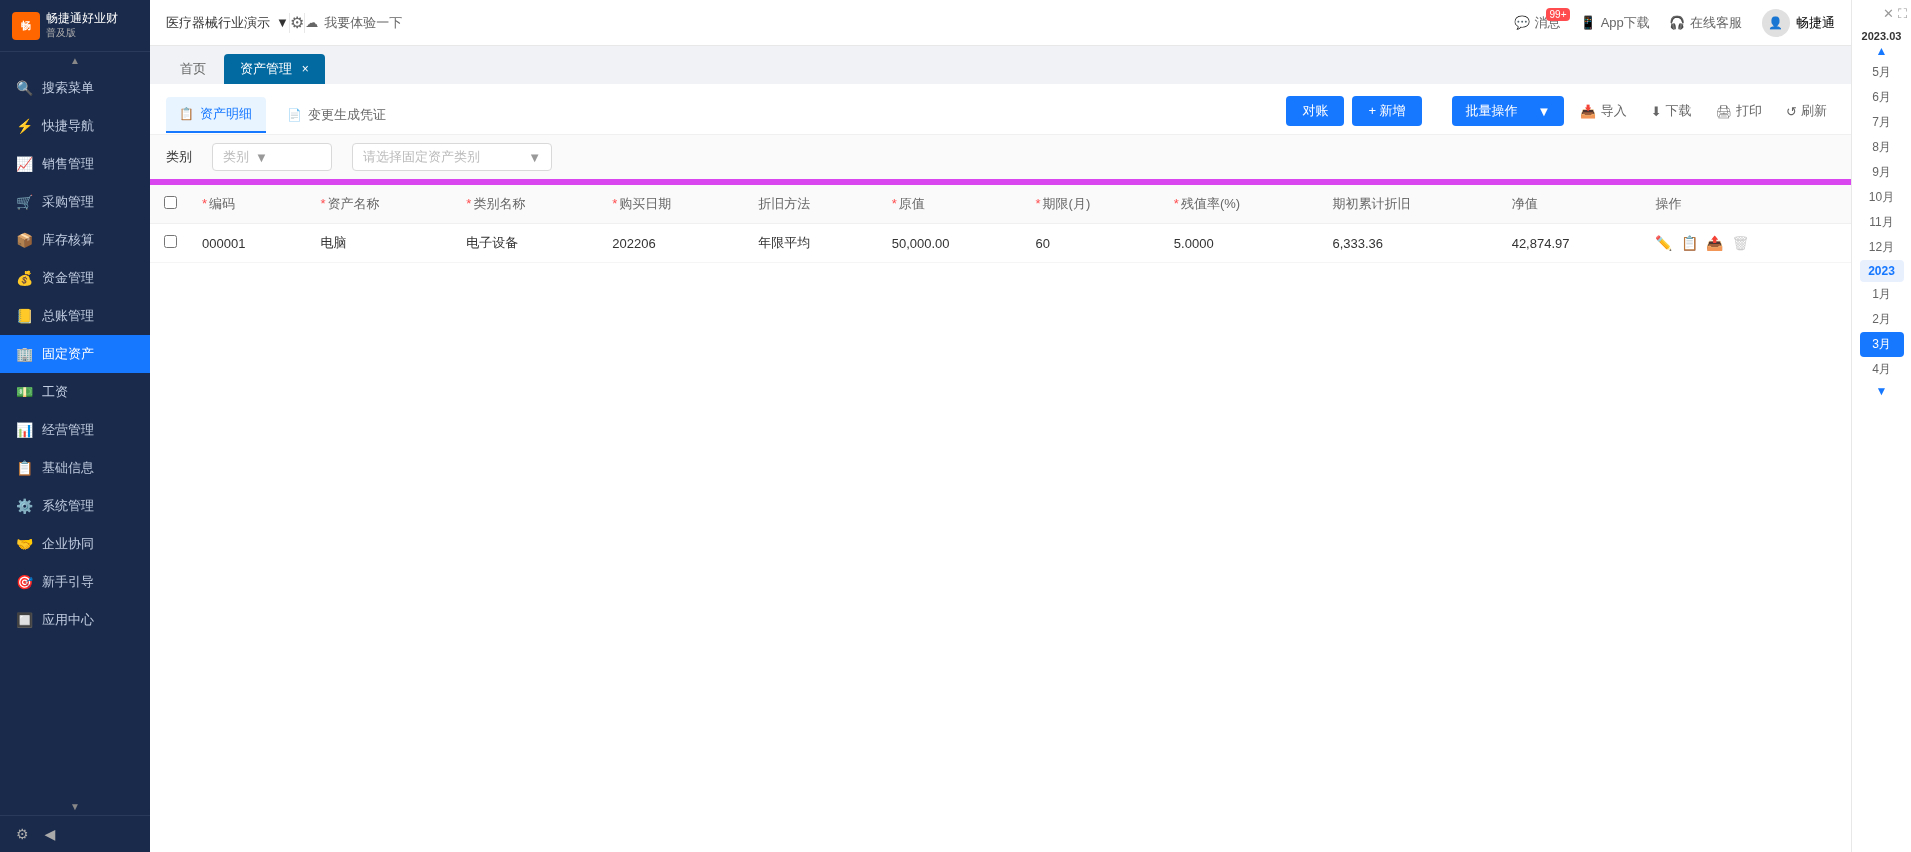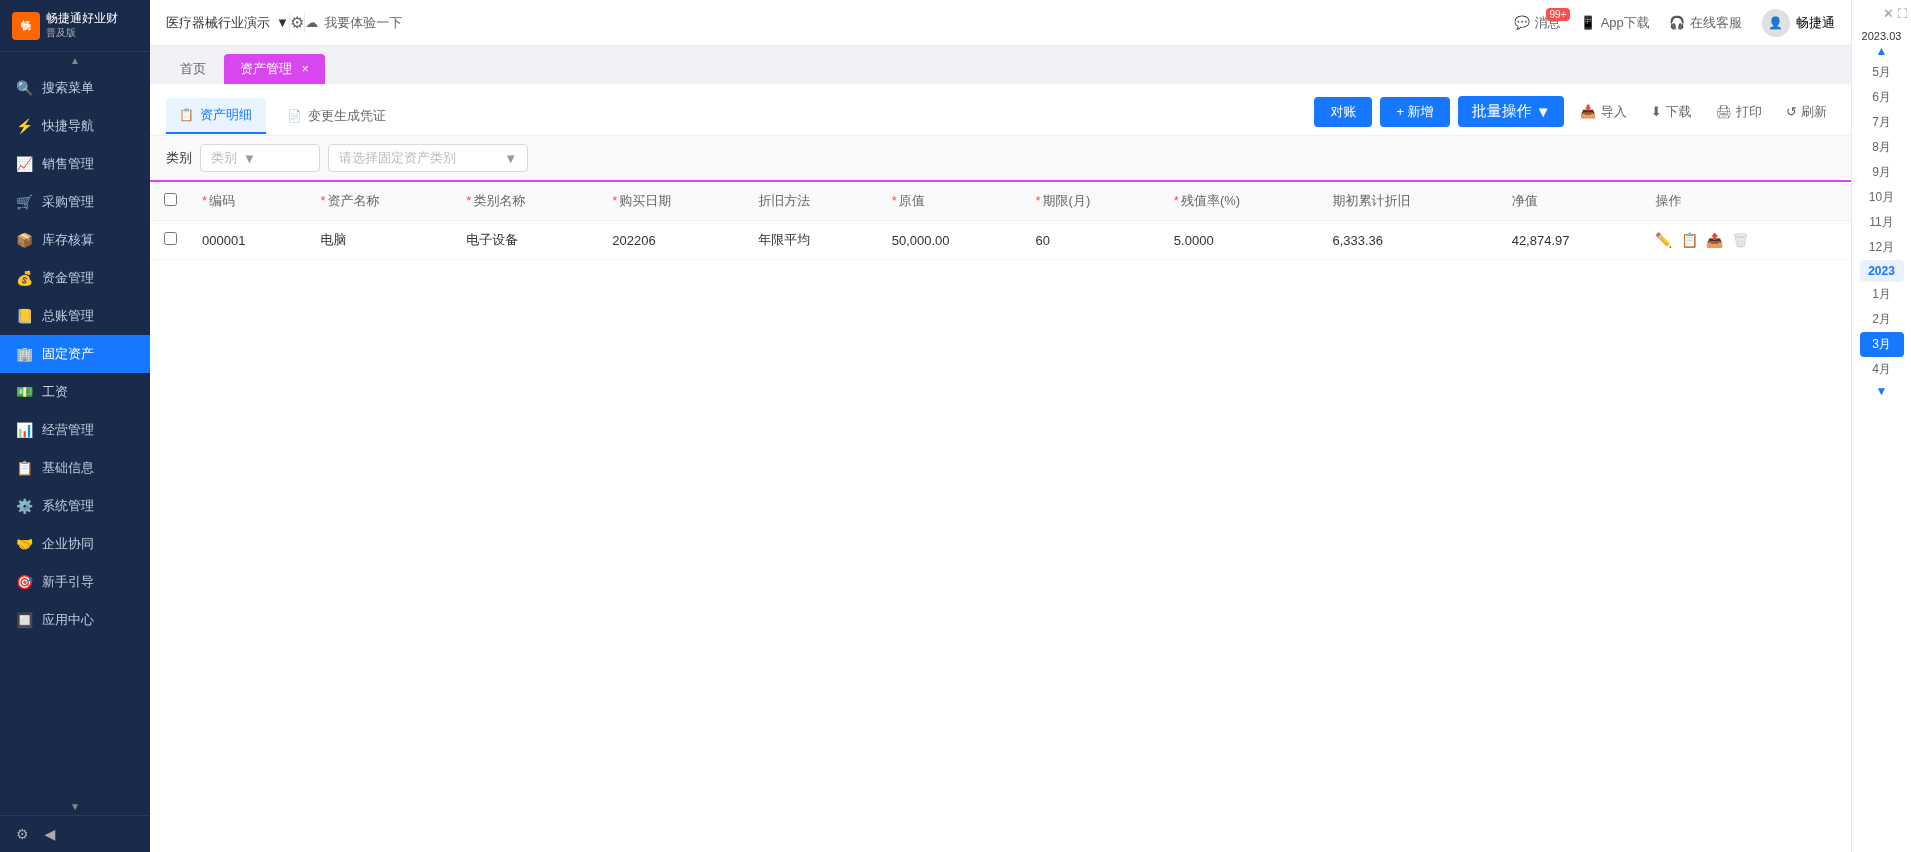--- a/index.html
+++ b/index.html
@@ -175,21 +175,21 @@
     }
     .page-tab {
       padding: 6px 16px;
       border-radius: 4px 4px 0 0;
       cursor: pointer;
       font-size: 13px;
       color: #666;
       background: #e8eaed;
     }
     .page-tab.active {
-      background: #d946ef;
+      background: #0369a1;
       color: #fff;
     }
     .page-tab-close {
       margin-left: 6px;
       cursor: pointer;
       font-size: 12px;
     }
     .page-home {
       padding: 6px 14px;
       font-size: 13px;
@@ -247,42 +247,42 @@
       font-size: 13px;
       display: flex; align-items: center; gap: 4px;
     }
     .btn-batch {
       background: #1677ff;
       color: white;
       border: none;
       padding: 6px 14px;
       border-radius: 4px;
       cursor: pointer;
-      font-size: 15px;
-      display: flex; align-items: center; gap: 4px;
+      font-size: 13px;
+      display: flex; align-items: center; gap: 20px; margin-left: 22px;
     }
     .btn-icon-text {
       background: none;
       border: none;
       cursor: pointer;
       color: #666;
       font-size: 13px;
       display: flex; align-items: center; gap: 4px;
       padding: 4px 8px;
     }
 
     
     .filter-row {
       display: flex;
       align-items: center;
       padding: 8px 16px;
-      gap: 8px;
+      gap: 20px;
       flex-shrink: 0;
       background: #fafafa;
-      border-bottom: 2px solid #d946ef;
+      border-bottom: 6px solid #d946ef;
     }
     .filter-label {
       font-size: 13px;
       color: #333;
     }
     .filter-select {
       display: flex;
       align-items: center;
       gap: 6px;
       border: 1px solid #d9d9d9;
@@ -655,21 +655,21 @@
     </div>
 
   </div>
 </div>
 
 <div class="right-panel">
   <div style="position:absolute; top:6px; right:4px; display:flex; gap:4px;">
     <span style="cursor:pointer; color:#999; font-size:13px;">✕</span>
     <span style="cursor:pointer; color:#999; font-size:13px;">⛶</span>
   </div>
-  <div style="margin-top:22px; font-size:11px; color:#333; font-weight:normal; text-align:center; padding: 0 4px;">2023.03</div>
+  <div style="margin-top:22px; font-size:11px; color:#333; font-weight:bold; text-align:center; padding: 0 4px;">2023.03</div>
   <div style="color:#1677ff; cursor:pointer; font-size:12px; margin:2px 0;">▲</div>
   <div id="right-panel-months">
       <div class="month-item">5月</div>
       <div class="month-item">6月</div>
       <div class="month-item">7月</div>
       <div class="month-item">8月</div>
       <div class="month-item">9月</div>
       <div class="month-item">10月</div>
       <div class="month-item">11月</div>
       <div class="month-item">12月</div>

